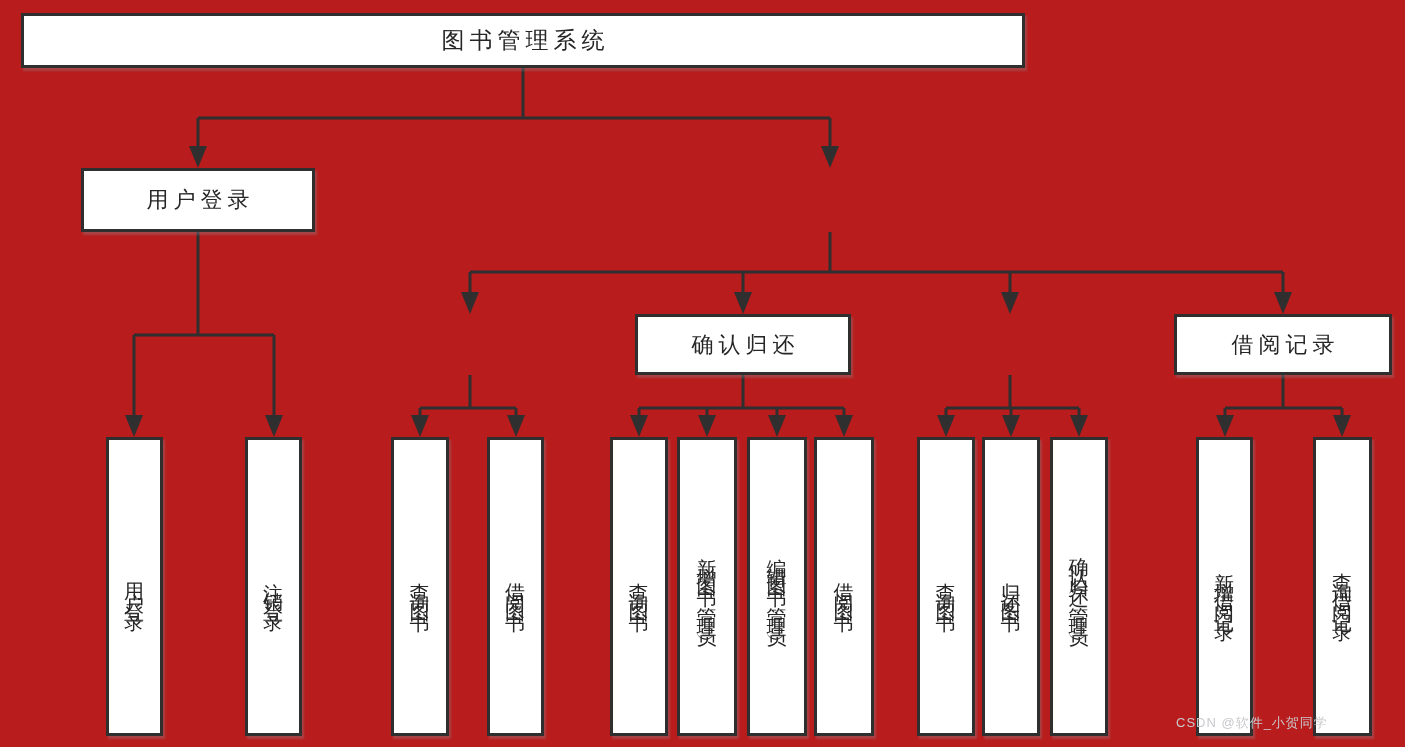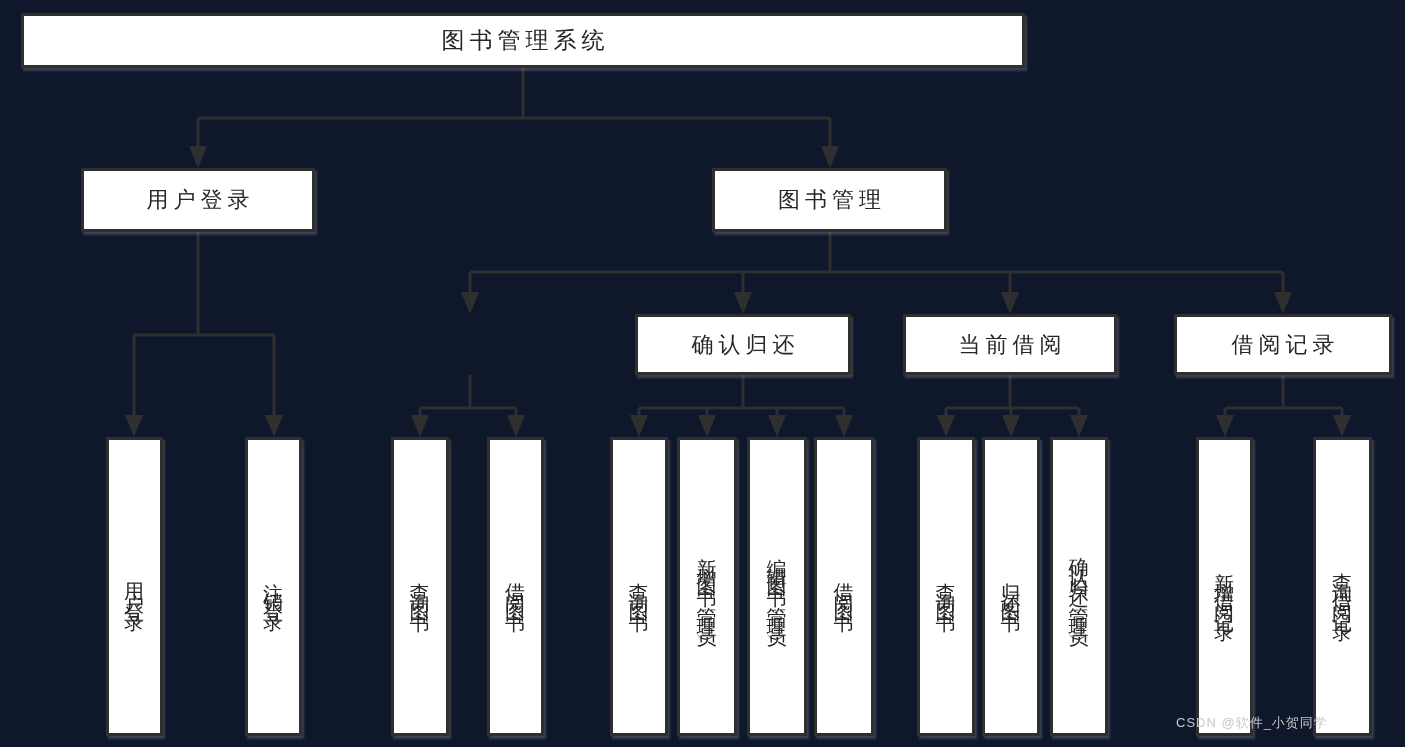--- a/index.html
+++ b/index.html
@@ -1,19 +1,19 @@
 <!DOCTYPE html>
 <html><head>
 <meta charset="utf-8">
 <style>
   html,body { margin:0; padding:0; background:#ffffff; }
   .canvas {
     position:relative;
     width:1405px; height:747px;
-    background:#0f172a;
+    background:#b91c1c;
     font-family:"Liberation Sans", sans-serif;
     overflow:hidden;
   }
   .wires { position:absolute; left:0; top:0; width:1405px; height:747px; }
   .box {
     position:absolute;
     box-sizing:border-box;
     background:#ffffff;
     border:3px solid #2f2f2f;
     display:flex; align-items:center; justify-content:center;
@@ -89,29 +89,23 @@
     </g>
   </svg>
 
   <div class="box root" style="left:21px; top:13px; width:1004px; height:55px;">
     <span class="hlabel">图书管理系统</span>
   </div>
 
   <div class="box" style="left:81px; top:168px; width:234px; height:64px;">
     <span class="hlabel">用户登录</span>
   </div>
-  <div class="box" style="left:712px; top:168px; width:235px; height:64px;">
-    <span class="hlabel">图书管理</span>
-  </div>
 
   <div class="box" style="left:635px; top:314px; width:216px; height:61px;">
     <span class="hlabel">确认归还</span>
-  </div>
-  <div class="box" style="left:903px; top:314px; width:214px; height:61px;">
-    <span class="hlabel">当前借阅</span>
   </div>
   <div class="box" style="left:1174px; top:314px; width:218px; height:61px;">
     <span class="hlabel">借阅记录</span>
   </div>
 
   <div class="box leaf" style="left:106px; top:437px; width:57px; height:299px;">
     <span class="vlabel">用户登录</span>
   </div>
   <div class="box leaf" style="left:245px; top:437px; width:57px; height:299px;">
     <span class="vlabel">注销登录</span>

